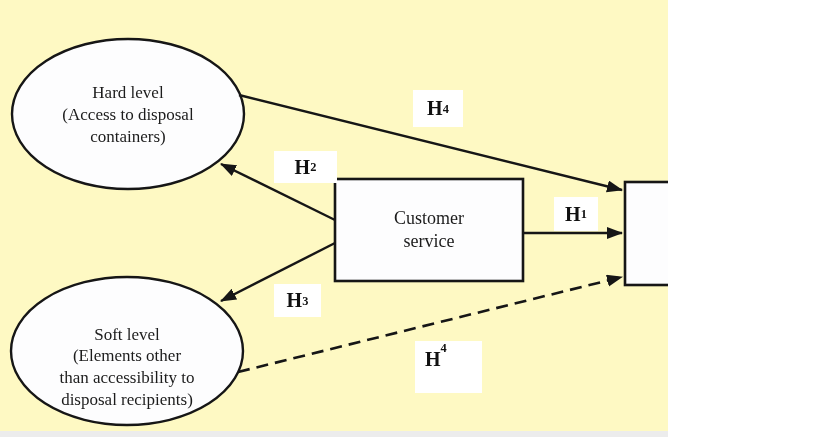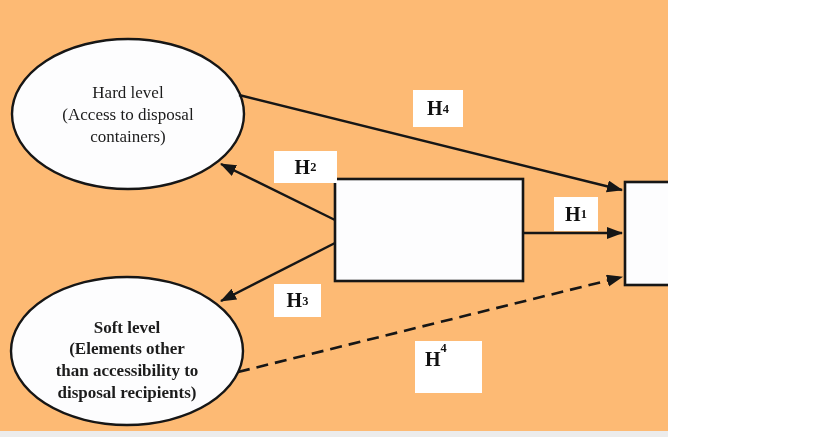--- a/index.html
+++ b/index.html
@@ -5,21 +5,21 @@
   html, body {
     margin: 0;
     padding: 0;
     background: #ffffff;
     font-family: "Liberation Serif", "DejaVu Serif", serif;
   }
   .canvas {
     position: relative;
     width: 668px;
     height: 437px;
-    background: #fdba74;
+    background: #fef9c3;
     overflow: hidden;
   }
   .canvas svg {
     position: absolute;
     left: 0;
     top: 0;
   }
   .node-text {
     position: absolute;
     display: flex;
@@ -84,25 +84,27 @@
     <line x1="335" y1="220" x2="221" y2="164" stroke="#161616" stroke-width="2.4" marker-end="url(#arrow)"></line>
     <line x1="335" y1="243" x2="221" y2="301" stroke="#161616" stroke-width="2.4" marker-end="url(#arrow)"></line>
     <line x1="523" y1="233" x2="622" y2="233" stroke="#161616" stroke-width="2.4" marker-end="url(#arrow)"></line>
     <line x1="238" y1="372" x2="622" y2="277" stroke="#161616" stroke-width="2.6" stroke-dasharray="12 7" marker-end="url(#arrow)"></line>
   </svg>
 
   <div class="node-text" style="left:20px; top:60px; width:216px; height:110px;">Hard level
 (Access to disposal
 containers)</div>
 
-  <div class="node-text" style="left:12px; top:303px; width:230px; height:114px;font-weight:bold;">Soft level
+  <div class="node-text" style="left:12px; top:310px; width:230px; height:114px;">Soft level
 (Elements other
 than accessibility to
 disposal recipients)</div>
 
+  <div class="node-text box-text" style="left:337px; top:183px; width:184px; height:94px;">Customer
+service</div>
 
 
   <div class="hlabel" style="left:413px; top:90px; width:50px; height:37px;">
       <span>H</span>
       <sub>4</sub>
     </div>
 
   <div class="hlabel" style="left:274px; top:151px; width:63px; height:32px;">
       <span>H</span>
       <sub>2</sub>

